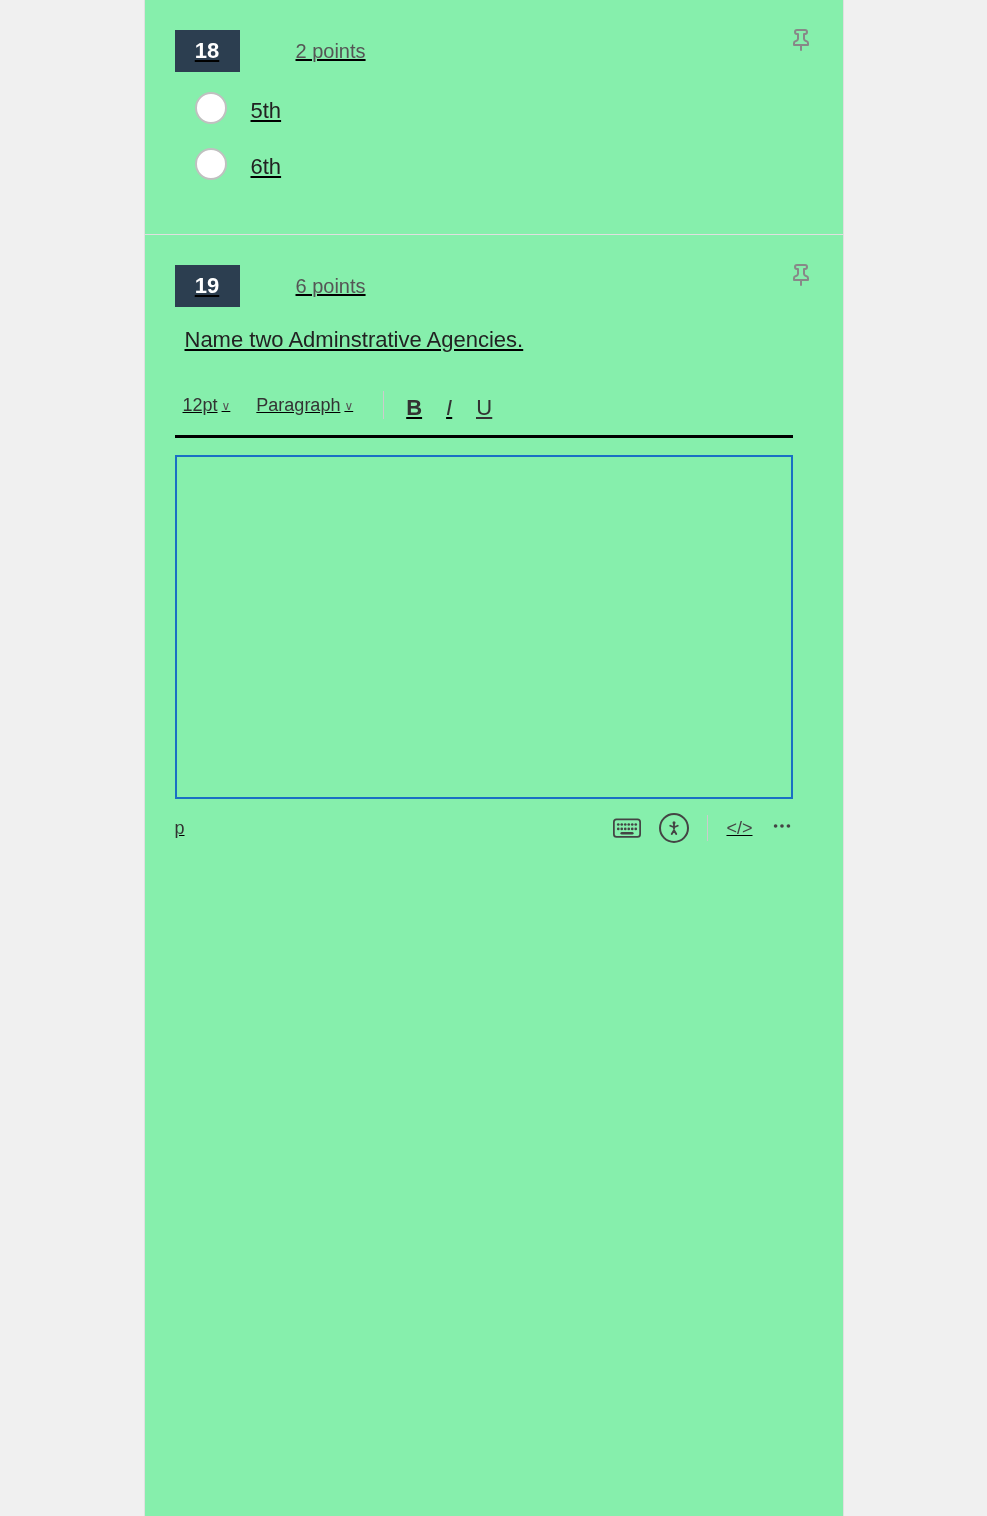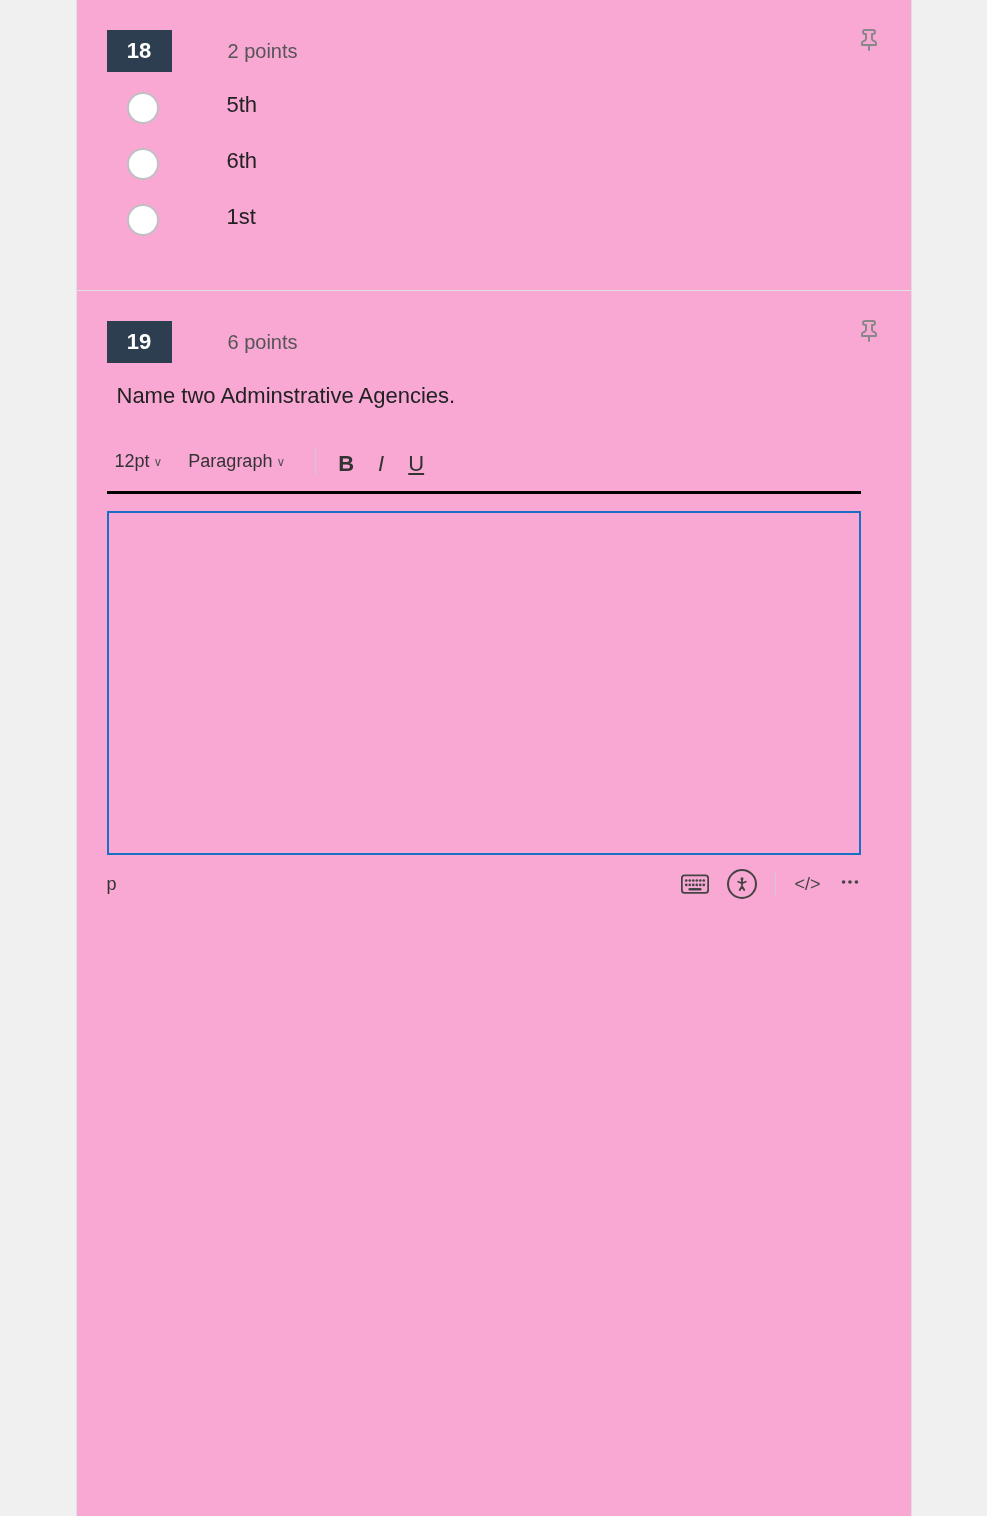--- a/index.html
+++ b/index.html
@@ -20,24 +20,25 @@
     .page-container {
       width: 987px;
       min-height: 1516px;
       background: #f0f0f0;
       display: flex;
       justify-content: center;
       padding: 0 40px;
     }
 
     .content-wrapper {
-      width: 836px;
-      background: #f9a8d4;
+      width: 700px;
+      background: #86efac;
       border-left: 1px solid #e0e0e0;
       border-right: 1px solid #e0e0e0;
+      text-decoration: underline;
     }
 
     
     .question-block {
       padding: 30px 50px 30px 30px;
       border-bottom: 1px solid #e0e0e0;
       position: relative;
     }
 
     .question-header {
@@ -79,23 +80,22 @@
       padding-left: 10px;
     }
 
     .radio-options {
       list-style: none;
       padding-left: 20px;
     }
 
     .radio-option {
       display: flex;
-      align-items: flex-start;
+      align-items: flex-end;
       margin-bottom: 24px;
-      gap: 44px;
     }
 
     .radio-circle {
       width: 32px;
       height: 32px;
       border-radius: 50%;
       border: 2px solid #c0c0c0;
       margin-right: 24px;
       flex-shrink: 0;
       background: #ffffff;
@@ -259,24 +259,20 @@
 
 
       <ul class="radio-options">
         <li class="radio-option">
           <div class="radio-circle"></div>
           <span class="radio-label">5th</span>
         </li>
         <li class="radio-option">
           <div class="radio-circle"></div>
           <span class="radio-label">6th</span>
-        </li>
-        <li class="radio-option">
-          <div class="radio-circle"></div>
-          <span class="radio-label">1st</span>
         </li>
       </ul>
     </div>
 
     <div class="question-block-19">
       <div class="question-header">
         <div class="question-number">19</div>
         <div class="question-points">6 points</div>
       </div>
 

